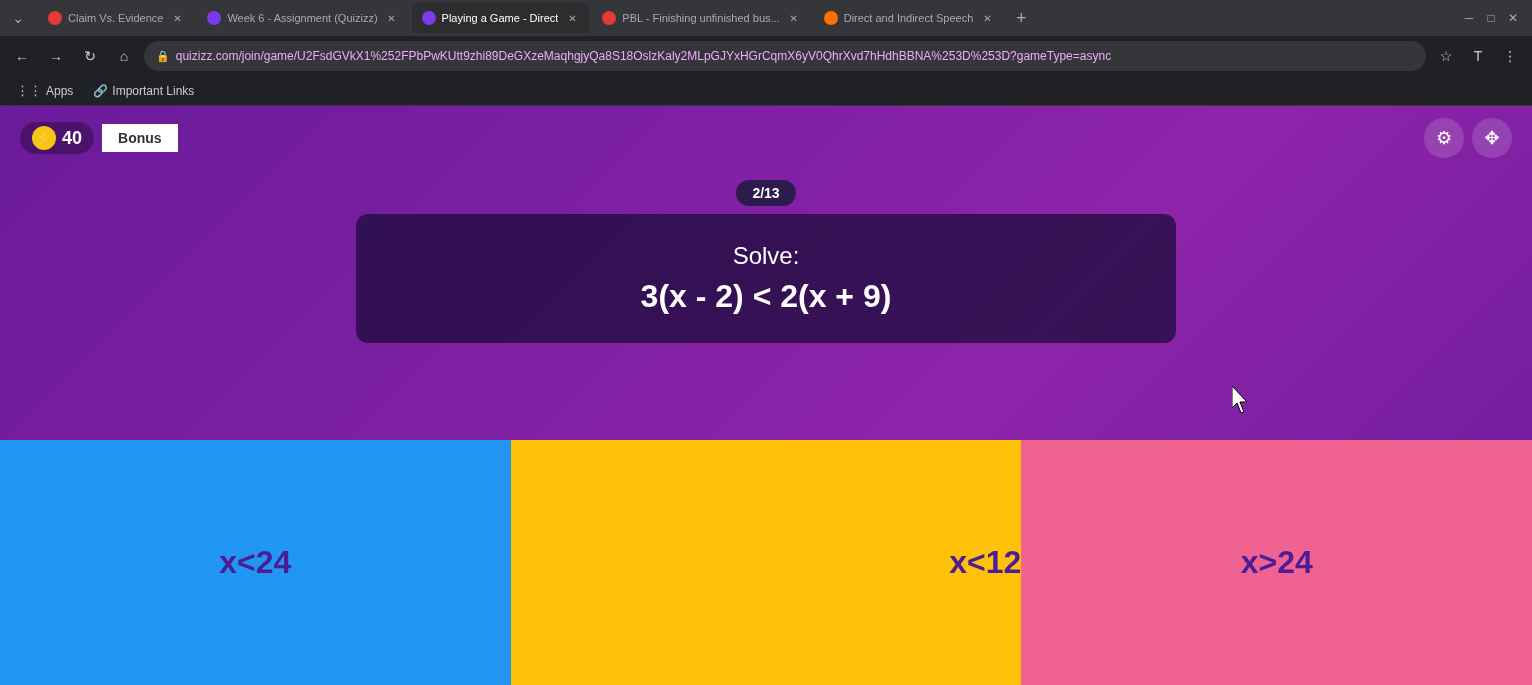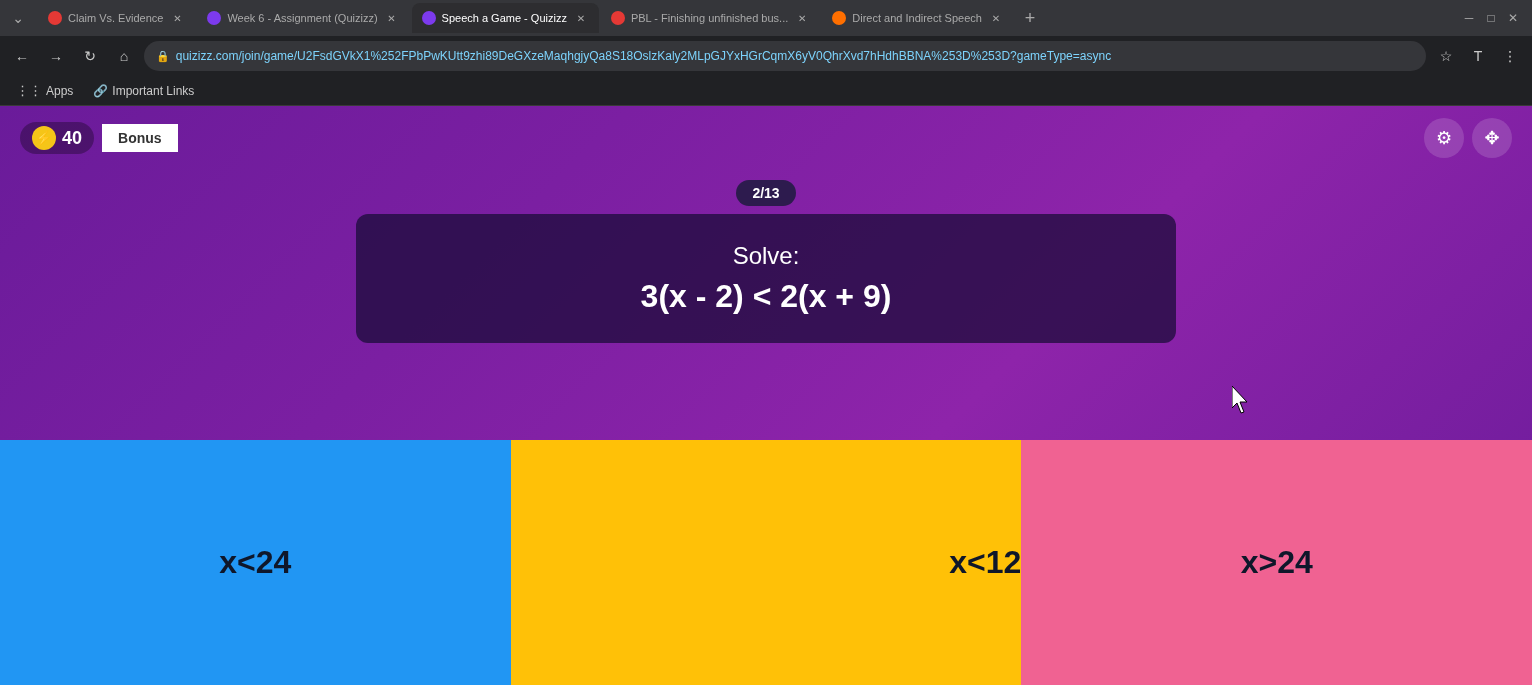--- a/index.html
+++ b/index.html
@@ -152,21 +152,21 @@
       background: #35363a;
       border-radius: 15px;
       display: flex;
       align-items: center;
       padding: 0 12px;
       gap: 6px;
     }
 
     .address-text {
       font-size: 12px;
-      color: #7dd3fc;
+      color: #f0abfc;
       overflow: hidden;
       text-overflow: ellipsis;
       white-space: nowrap;
     }
 
     .address-actions {
       display: flex;
       align-items: center;
       gap: 4px;
     }
@@ -348,21 +348,21 @@
 
     .answer-card {
       flex: 1;
       display: flex;
       align-items: center;
       justify-content: center;
       cursor: pointer;
       border: none;
       font-size: 32px;
       font-weight: bold;
-      color: #0f172a;
+      color: #4c1d95;
       transition: filter 0.15s;
     }
 
     .answer-card.blue {
       background: #2196f3;
     }
 
     .answer-card.teal {
       background: #00bcd4;
     }
@@ -416,21 +416,21 @@
     </div>
 
     <div class="tab inactive">
       <span class="fav-circle" style="background:#7c3aed;"></span>
       <span class="tab-label">Week 6 - Assignment (Quizizz)</span>
       <button class="tab-close">✕</button>
     </div>
 
     <div class="tab active">
       <span class="fav-circle" style="background:#7c3aed;"></span>
-      <span class="tab-label">Speech a Game - Quizizz</span>
+      <span class="tab-label">Playing a Game - Direct</span>
       <button class="tab-close">✕</button>
     </div>
 
     <div class="tab inactive">
       <span class="fav-circle" style="background:#e53935;"></span>
       <span class="tab-label">PBL - Finishing unfinished bus...</span>
       <button class="tab-close">✕</button>
     </div>
 
     <div class="tab inactive">

